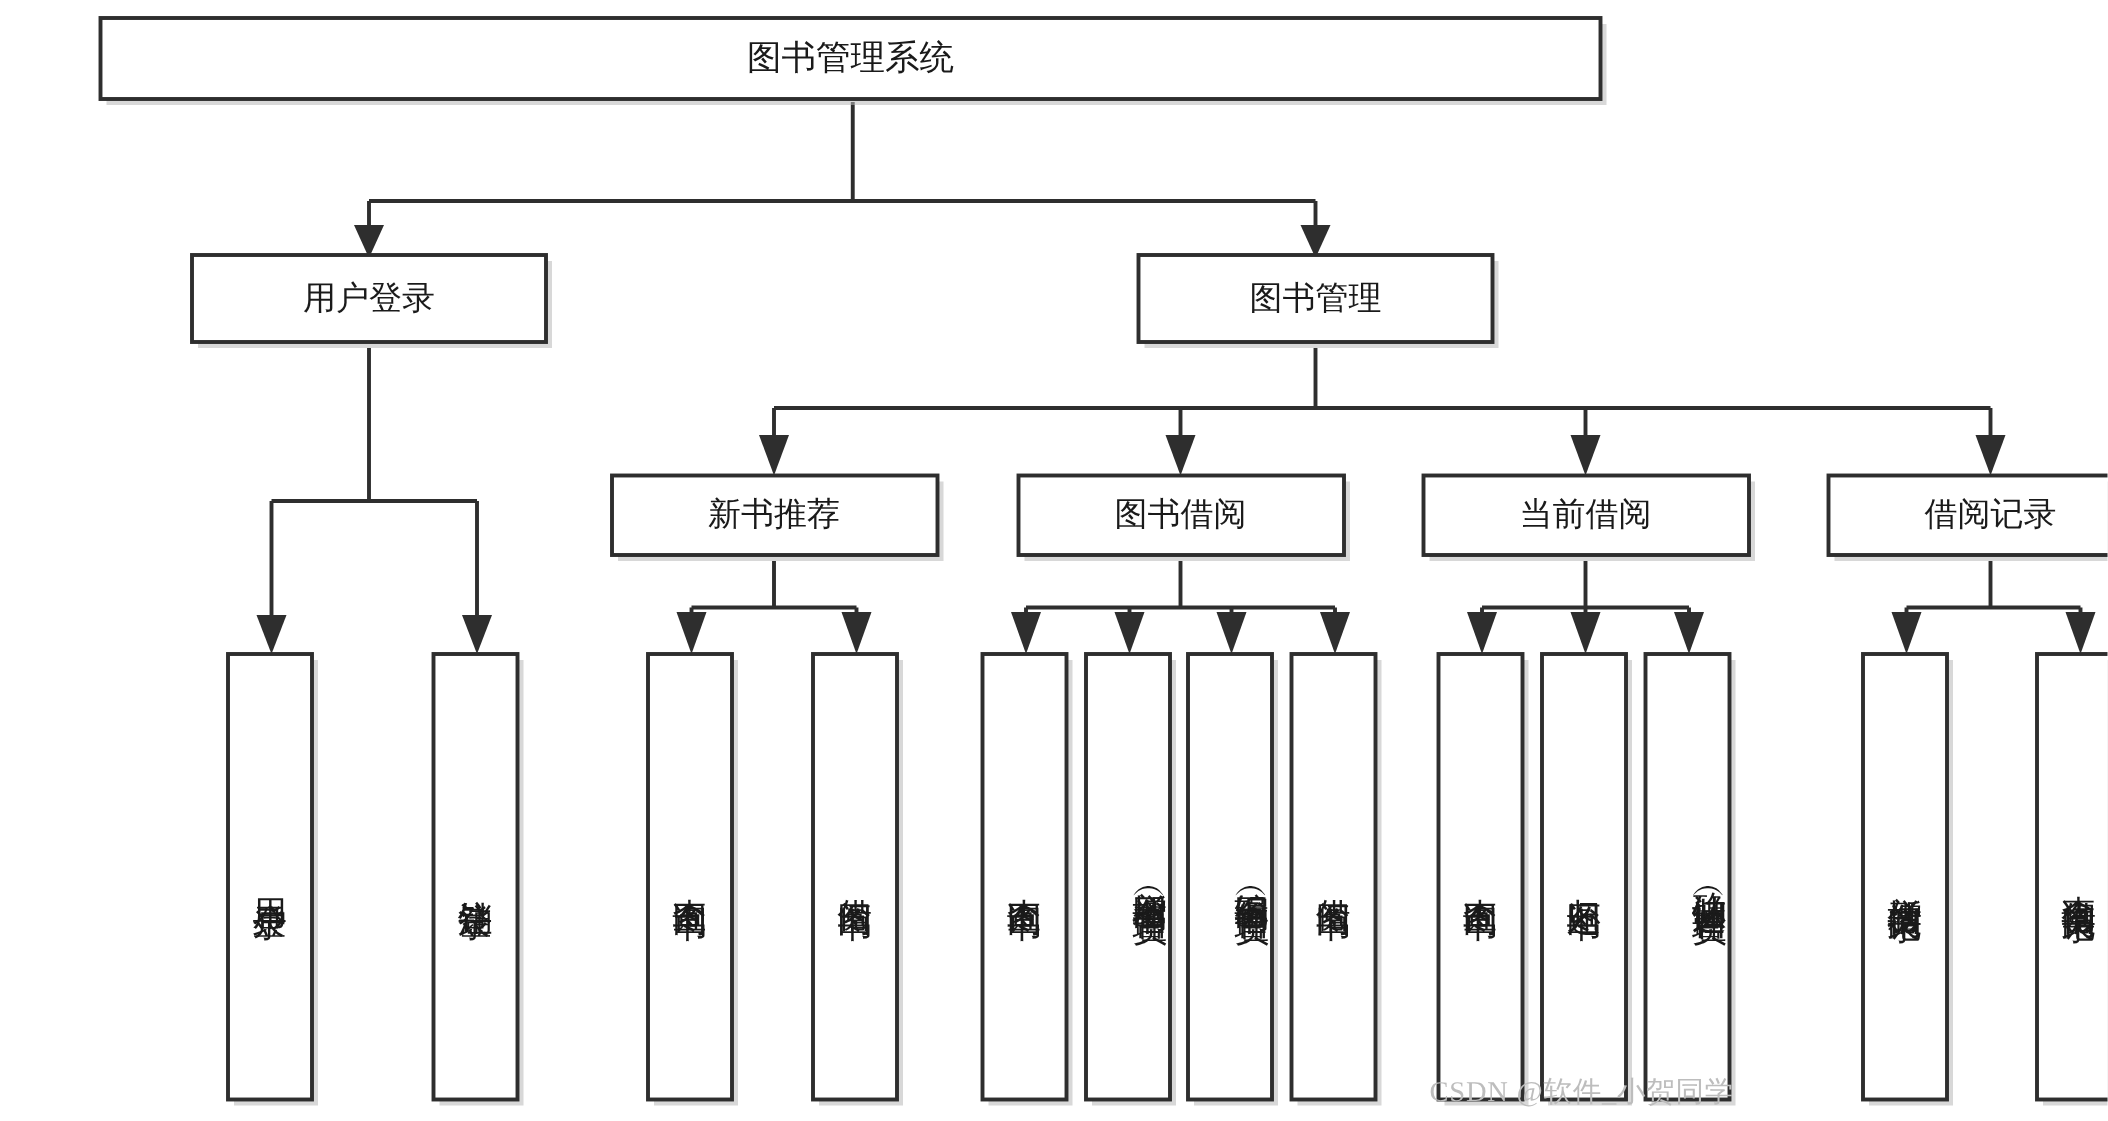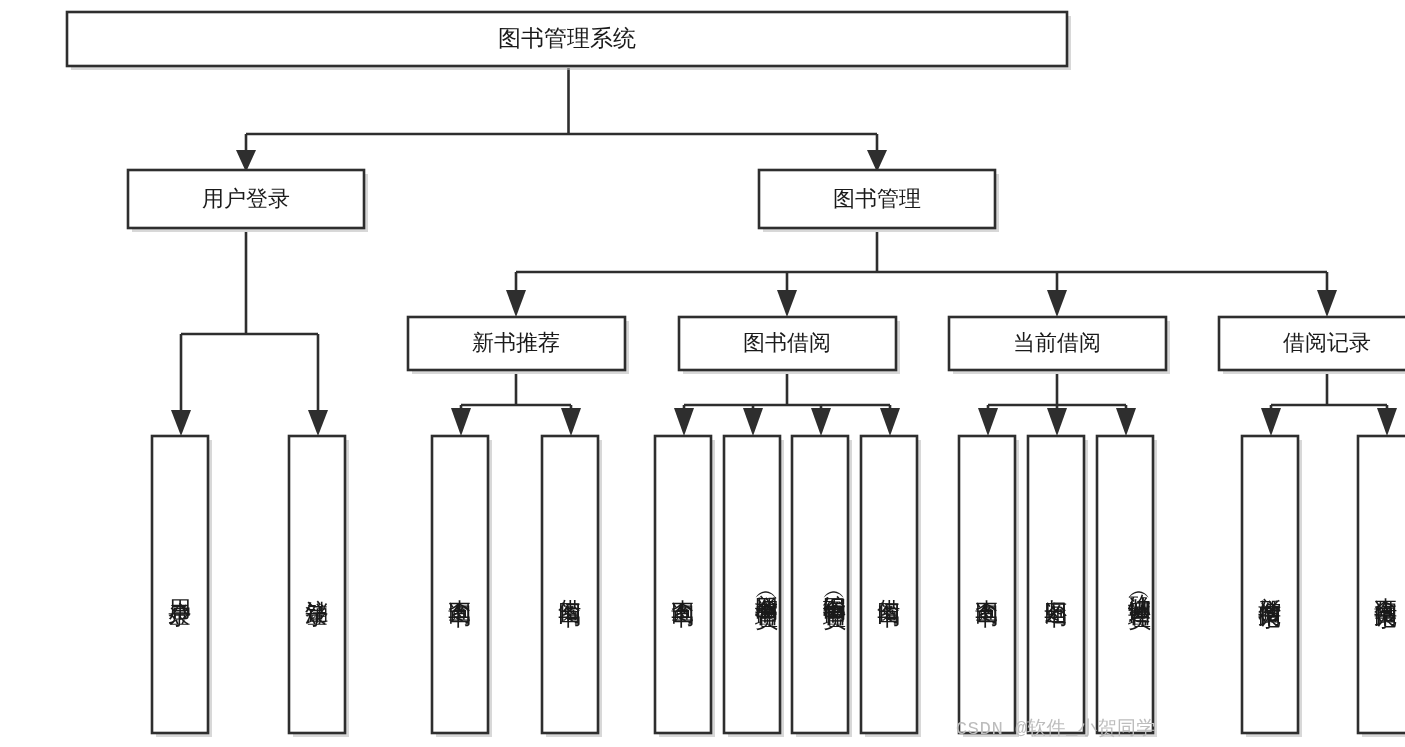--- a/index.html
+++ b/index.html
@@ -66,21 +66,21 @@
     letter-spacing: 2px;
     color: #1a1a1a;
     text-align: center;
     white-space: nowrap;
     pointer-events: none;
   }
   .watermark {
     position: absolute;
     right: 12px;
     bottom: 6px;
-    font-family: Liberation Mono, monospace;
+    font-family: Liberation Serif, serif;
     font-size: 19px;
     color: #bdbdbd;
     letter-spacing: 0.5px;
     user-select: none;
   }
 </style>
 </head>
 <body>
 
 <div id="diagram-root">

